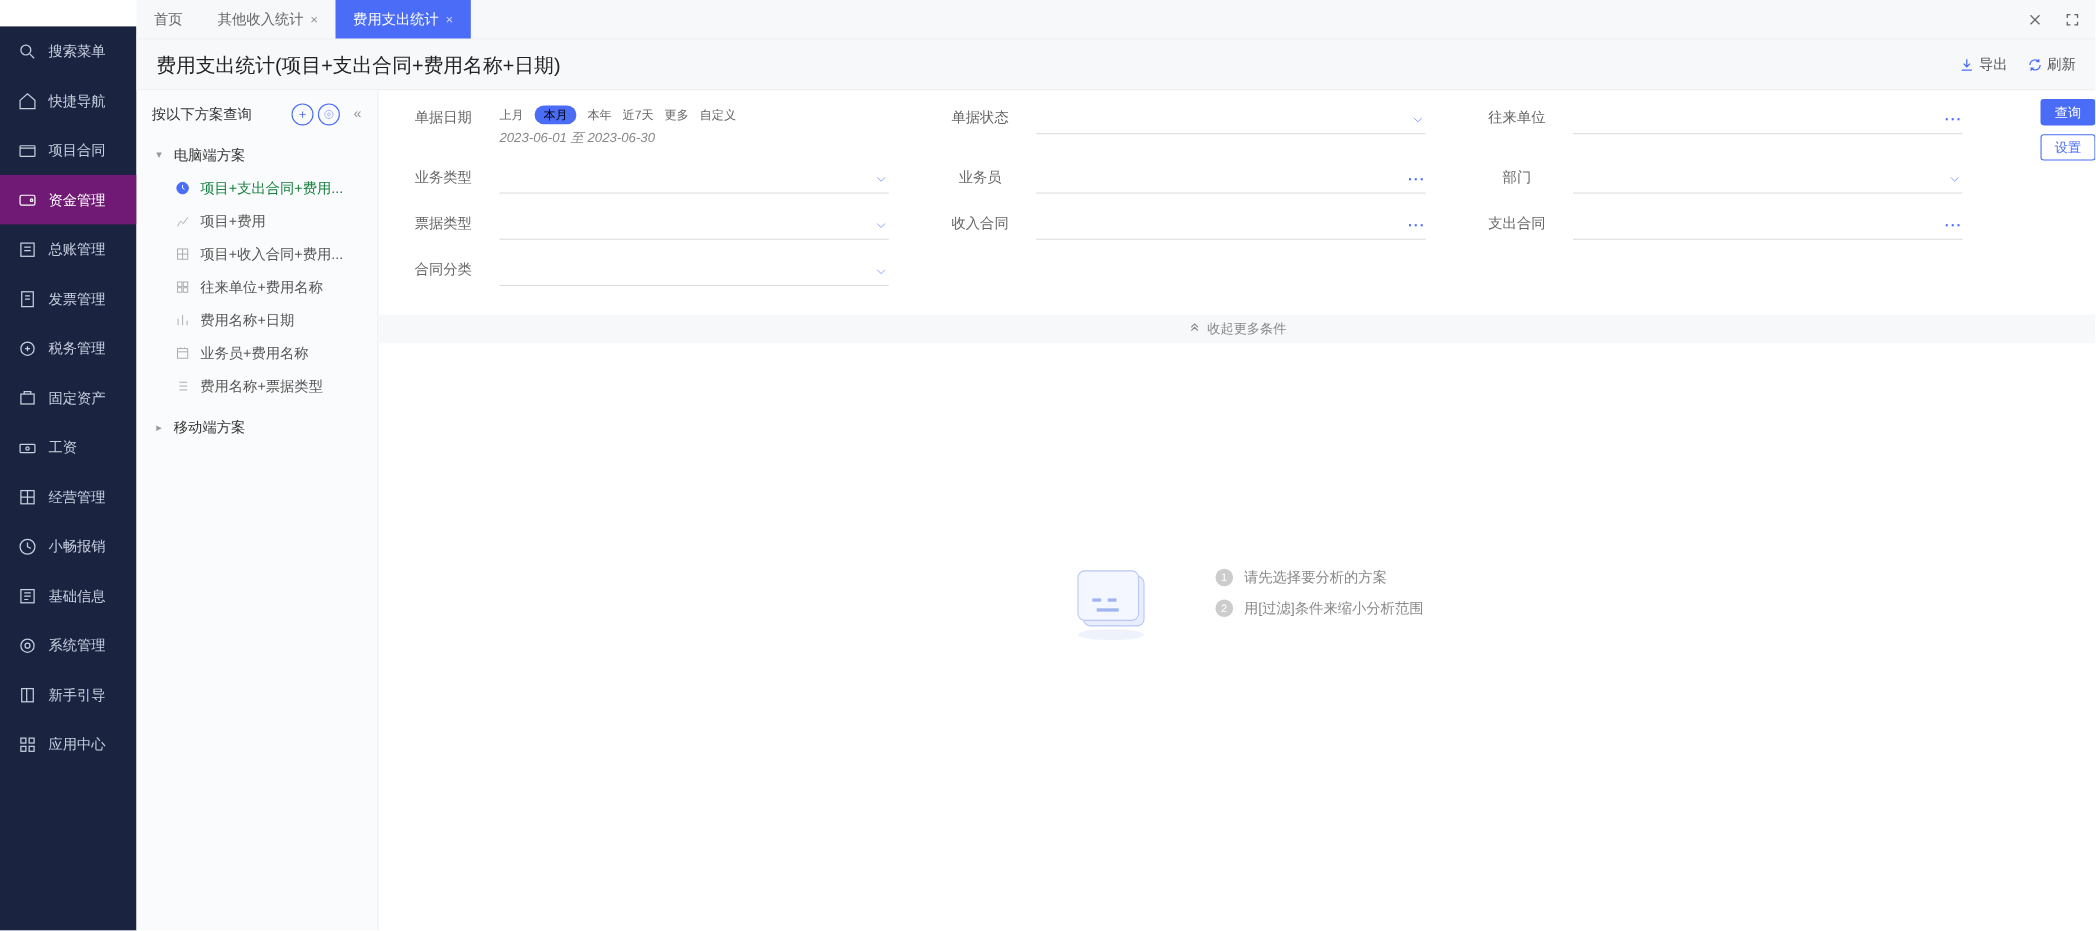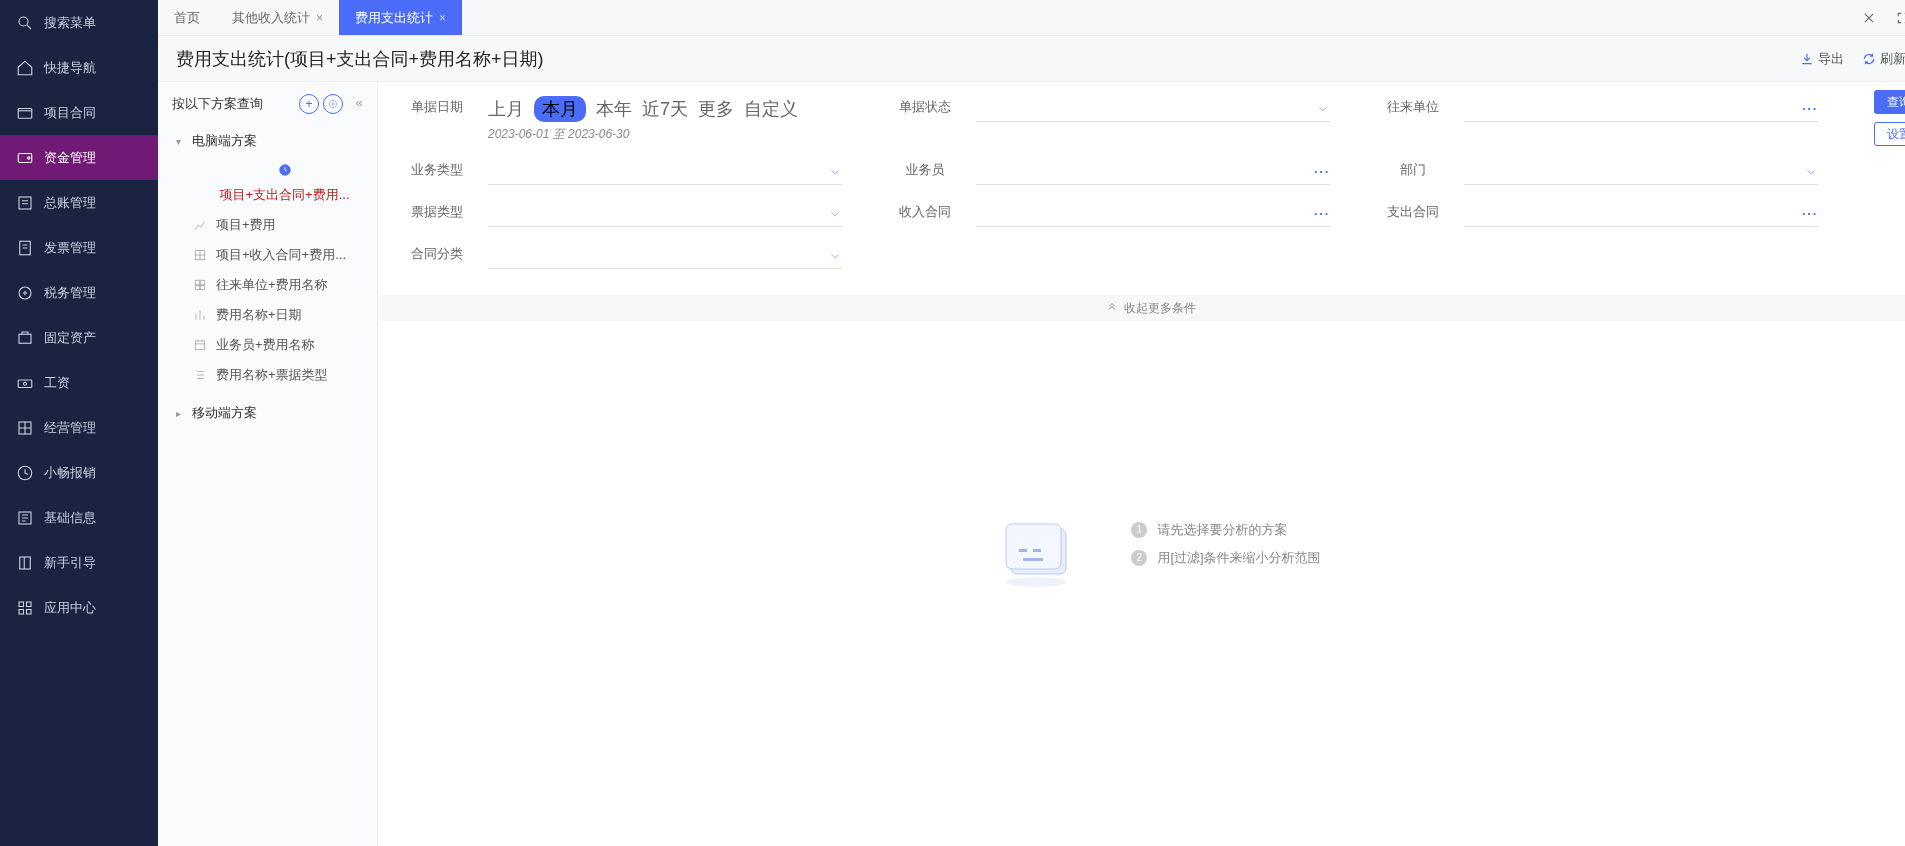--- a/index.html
+++ b/index.html
@@ -1,20 +1,20 @@
 <!DOCTYPE html>
 <html><head>
 <meta charset="utf-8">
 <style>
 * { margin: 0; padding: 0; box-sizing: border-box; }
 body { font-family: "Microsoft YaHei", "PingFang SC", sans-serif; font-size: 13px; color: #333; background: #fff; width: 1905px; height: 846px; overflow: hidden; }
 
 
 .app { display: flex; height: 100%; }
-.sidebar { width: 158px; background: #1a2340; color: #c8d0e0; flex-shrink: 0; }
+.sidebar { width: 124px; background: #1a2340; color: #c8d0e0; flex-shrink: 0; margin-top: 24px; }
 .main { flex: 1; display: flex; flex-direction: column; }
 
 
 .side-item { display: flex; align-items: center; height: 45px; padding: 0 16px; cursor: pointer; gap: 10px; }
 .side-item.active { background: #701a75; color: #fff; }
 .side-item .ic { width: 18px; height: 18px; display: flex; align-items: center; justify-content: center; }
 .side-item .ic svg { width: 18px; height: 18px; fill: none; stroke: currentColor; stroke-width: 1.5; }
 
 
 .tabbar { height: 36px; background: #f7f8fa; display: flex; align-items: center; border-bottom: 1px solid #eee; }
@@ -37,35 +37,35 @@
 
 .scheme { width: 220px; background: #fafbfc; border-right: 1px solid #eee; flex-shrink: 0; padding: 8px 0; }
 .scheme-head { display: flex; align-items: center; padding: 4px 10px 8px 14px; color: #333; font-size: 13px; }
 .scheme-head .btns { margin-left: auto; display: flex; gap: 4px; }
 .circ-btn { width: 20px; height: 20px; border-radius: 50%; border: 1px solid #4a6cf7; color: #4a6cf7; display: flex; align-items: center; justify-content: center; font-size: 12px; cursor: pointer; }
 .collapse-btn { width: 16px; height: 16px; color: #999; display: flex; align-items: center; justify-content: center; cursor: pointer; margin-left: 4px; }
 .tree-group { padding: 4px 0; }
 .tree-group-head { display: flex; align-items: center; padding: 6px 18px; color: #333; cursor: pointer; gap: 6px; font-size: 13px; }
 .tree-group-head .caret { width: 10px; color: #999; font-size: 10px; }
 .tree-item { display: flex; align-items: center; padding: 6px 0 6px 34px; gap: 8px; cursor: pointer; color: #555; font-size: 13px; white-space: nowrap; overflow: hidden; text-overflow: ellipsis; }
-.tree-item.active { color: #b91c1c; flex-direction: column; }
+.tree-item.active { color: #15803d; }
 .tree-item .ti-ic { width: 16px; height: 16px; flex-shrink: 0; display: flex; align-items: center; justify-content: center; }
 .tree-item .ti-ic svg { width: 14px; height: 14px; stroke: #aaa; fill: none; stroke-width: 1.5; }
 .tree-item.active .ti-ic svg { stroke: #4a6cf7; }
 .tree-item span.lbl { overflow: hidden; text-overflow: ellipsis; }
 
 
 .content { flex: 1; display: flex; flex-direction: column; }
 .filters { padding: 14px 24px 10px 24px; }
 .filter-row { display: flex; gap: 48px; margin-bottom: 16px; }
 .field { display: flex; align-items: flex-start; min-width: 440px; }
 .field-label { width: 70px; flex-shrink: 0; color: #666; padding-top: 2px; text-align: center; margin-right: 16px; font-size: 13px; }
 .field-body { flex: 1; }
 .date-opts { display: flex; gap: 10px; align-items: center; flex-wrap: wrap; }
-.date-opt { color: #666; cursor: pointer; font-size: 18px; }
+.date-opt { color: #666; cursor: pointer; font-size: 11px; }
 .date-opt.active { background: #4a6cf7; color: #000000; padding: 1px 8px; border-radius: 10px; }
 .date-range { color: #888; font-size: 12px; margin-top: 4px; font-style: italic; }
 .sel { border-bottom: 1px solid #ddd; height: 26px; display: flex; align-items: center; justify-content: flex-end; color: #4a6cf7; cursor: pointer; }
 .sel svg { width: 14px; height: 14px; }
 .dots { color: #4a6cf7; letter-spacing: 1px; font-weight: bold; }
 
 
 .action-col { width: 82px; flex-shrink: 0; display: flex; flex-direction: column; gap: 8px; align-items: flex-end; padding-top: 8px; }
 .btn { width: 50px; height: 24px; border-radius: 3px; display: flex; align-items: center; justify-content: center; font-size: 12px; cursor: pointer; }
 .btn-primary { background: #4a6cf7; color: #fff; }
@@ -190,20 +190,29 @@
       <span>小畅报销</span>
     </div>
     <div class="side-item">
       <span class="ic">
           <svg viewBox="0 0 24 24">
             <rect x="4" y="4" width="16" height="16"></rect>
             <path d="M8 8h8M8 12h8M8 16h5"></path>
           </svg>
         </span>
       <span>基础信息</span>
+    </div>
+    <div class="side-item">
+      <span class="ic">
+          <svg viewBox="0 0 24 24">
+            <circle cx="12" cy="12" r="3"></circle>
+            <circle cx="12" cy="12" r="8"></circle>
+          </svg>
+        </span>
+      <span>系统管理</span>
     </div>
     <div class="side-item">
       <span class="ic">
           <svg viewBox="0 0 24 24">
             <rect x="5" y="4" width="14" height="16"></rect>
             <path d="M11 4v16"></path>
           </svg>
         </span>
       <span>新手引导</span>
     </div>

